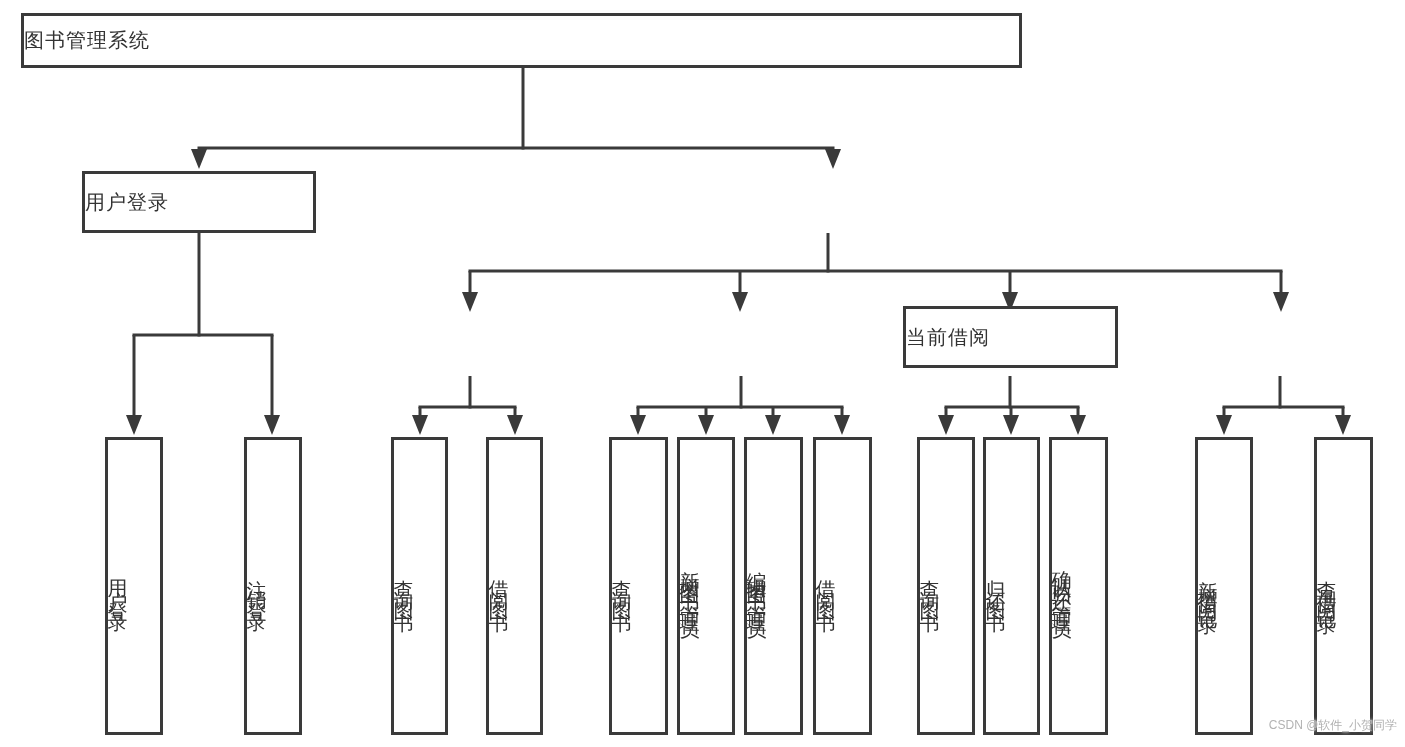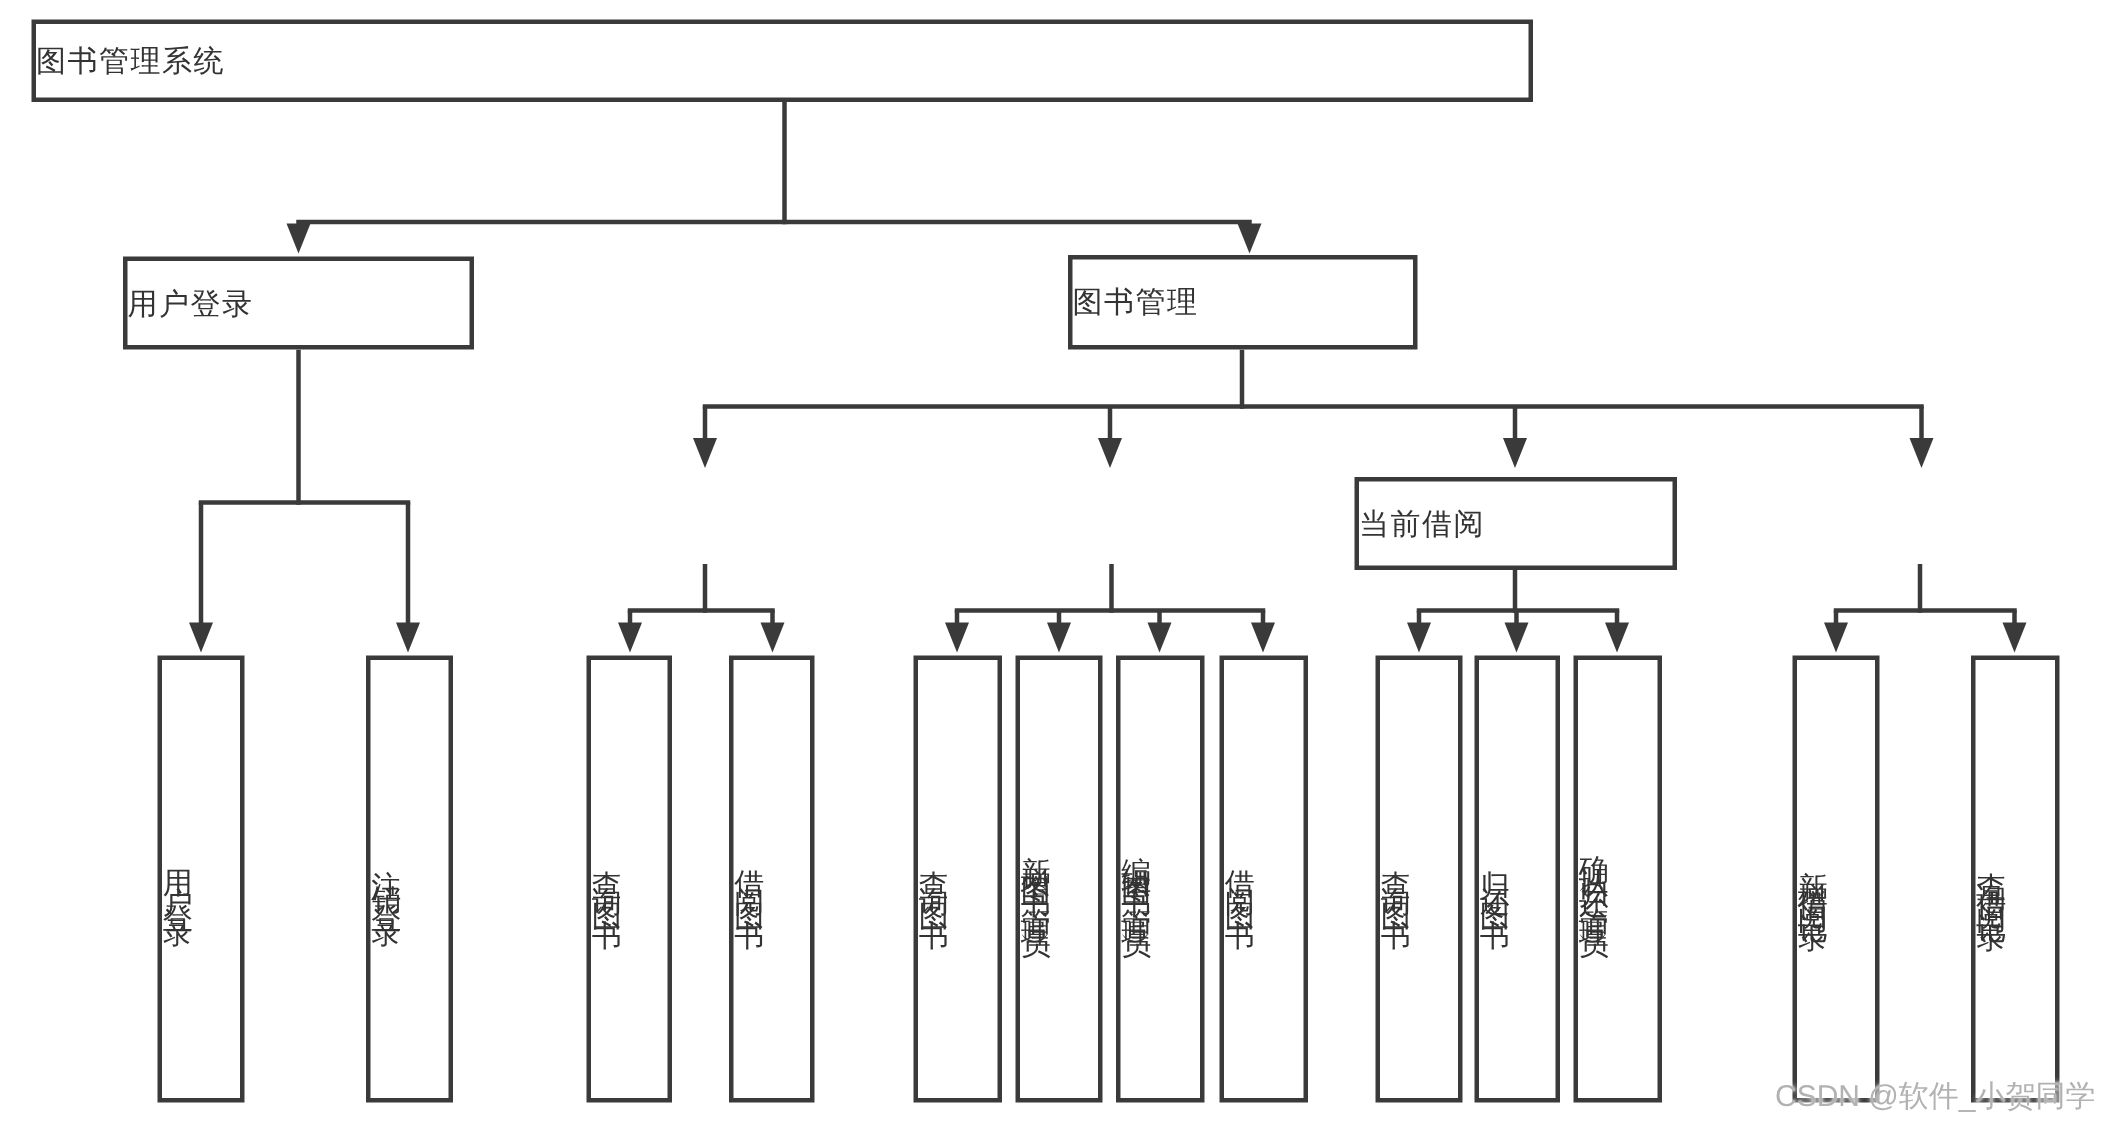--- a/index.html
+++ b/index.html
@@ -33,21 +33,21 @@
     color:#333333;
     line-height:1;
     white-space:nowrap;
   }
   .vshort{letter-spacing:11px;}
   .vlong{letter-spacing:7px;}
   .watermark{
     position:absolute;
     left:1152px;top:717px;
     width:245px;
-    font-size:20px;
+    font-size:12px;
     color:#b2b2b2;
     text-shadow:0 0 2px #ffffff,0 0 4px #ffffff;
     white-space:nowrap;
     text-align:right;
   }
 </style>
 </head>
 <body>
 
 <div class="canvas">
@@ -115,25 +115,22 @@
     </g>
   </svg>
 
   <div class="box hbox" style="left:21px;top:13px;width:1001px;height:55px">
     <span class="label">图书管理系统</span>
   </div>
 
   <div class="box hbox" style="left:82px;top:171px;width:234px;height:62px">
     <span class="label">用户登录</span>
   </div>
-  <div class="box hbox" style="left:712px;top:170px;width:233px;height:63px">
-    <span class="label">图书管理</span>
-  </div>
 
-  <div class="box hbox" style="left:903px;top:318px;width:215px;height:62px">
+  <div class="box hbox" style="left:903px;top:306px;width:215px;height:62px">
     <span class="label">当前借阅</span>
   </div>
 
   <div class="box vbox" style="left:105px;top:437px;width:58px;height:298px">
     <span class="vtext vshort">用户登录</span>
   </div>
   <div class="box vbox" style="left:244px;top:437px;width:58px;height:298px">
     <span class="vtext vshort">注销登录</span>
   </div>
 

